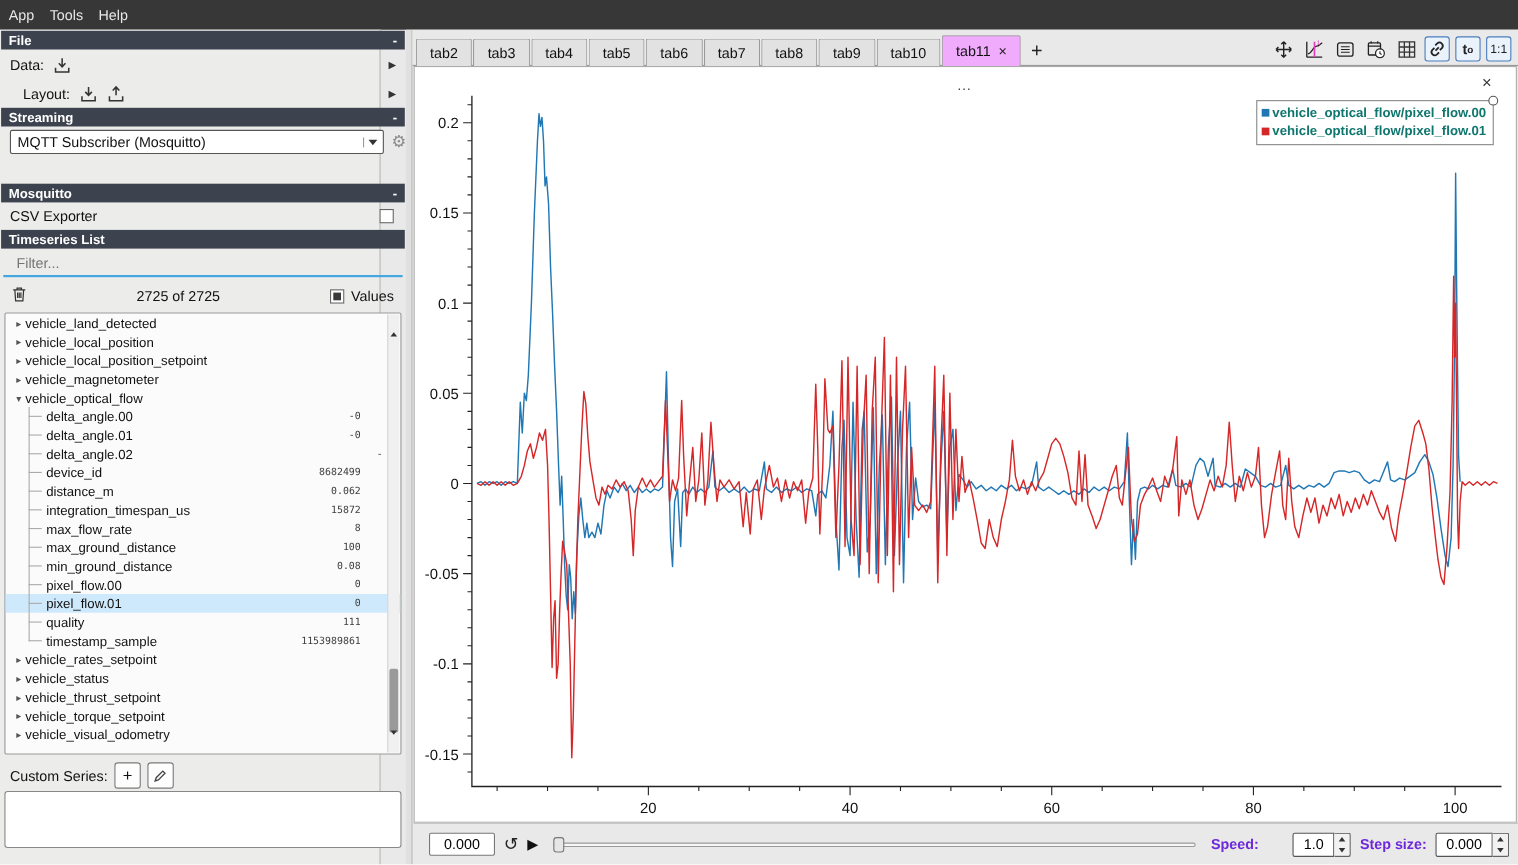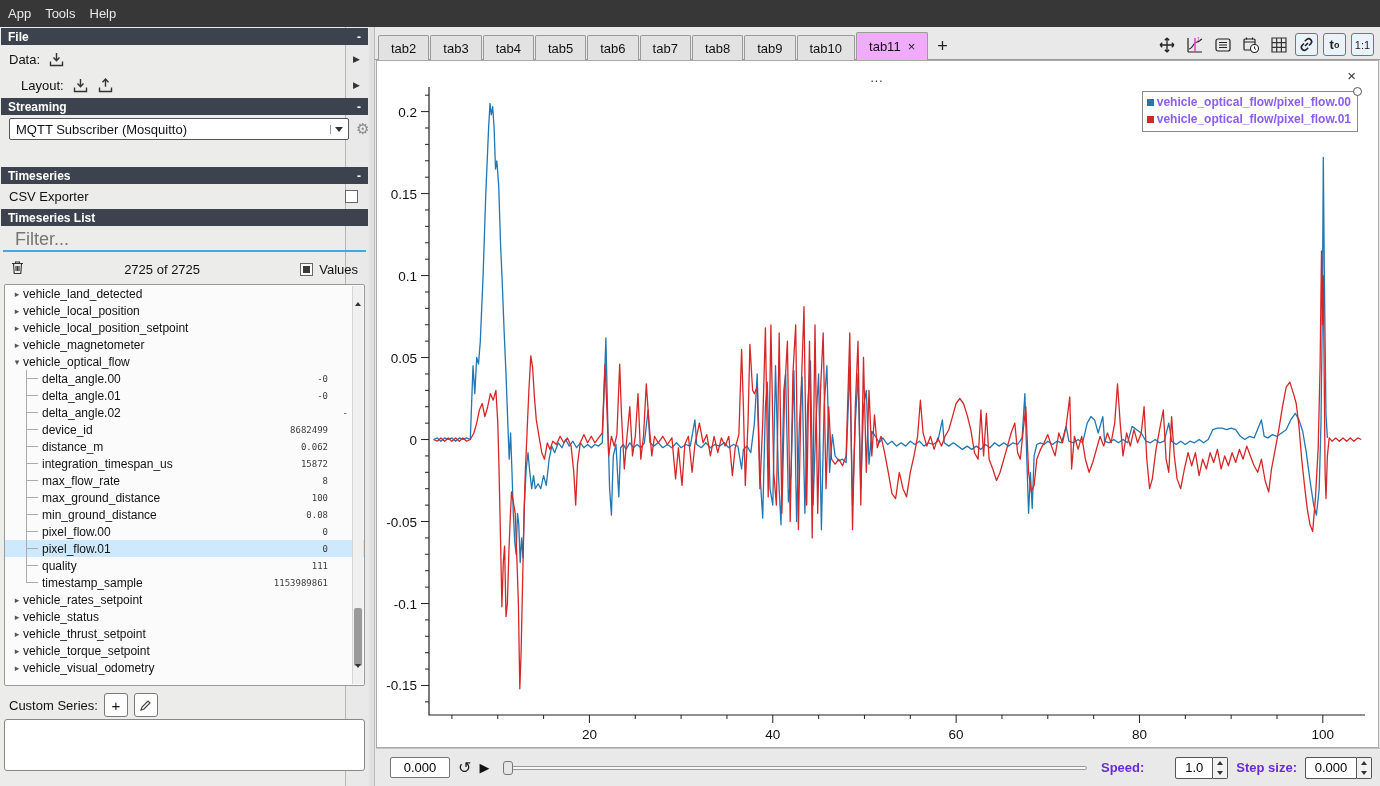--- a/index.html
+++ b/index.html
@@ -35,21 +35,21 @@
   .spin { display:flex; align-items:stretch; height:22px; }
   .spin .val { background:#fff; border:1px solid #555; border-radius:2px 0 0 2px; display:flex; align-items:center; justify-content:center;
                font-size:13px; padding:0 4px; }
   .spin .arrows { display:flex; flex-direction:column; border:1px solid #555; border-left:none; border-radius:0 2px 2px 0; background:#f2f2f2; width:15px; }
   .spin .arrows div { flex:1; display:flex; align-items:center; justify-content:center; }
   .spin .arrows .tri-down, .spin .arrows .tri-up { border-left-width:3px; border-right-width:3px; border-top-width:4px; border-bottom-width:4px; }
 
   .checkbox { width:13px; height:13px; border:1px solid #666; background:#fff; display:inline-flex; align-items:center; justify-content:center; }
   .checkbox .inner { width:7px; height:7px; background:#3a3a3a; }
 
-  .filter-input { width:100%; height:22px; border:none; outline:none; background:transparent; font-size:18px; color:#333; padding-left:14px; }
+  .filter-input { width:100%; height:22px; border:none; outline:none; background:transparent; font-size:13px; color:#333; padding-left:14px; }
   .filter-underline { position:absolute; left:2px; right:2px; bottom:0; height:2px; background:#45a7e0; }
 
   
   .tree { position:absolute; left:4px; top:257px; width:361px; height:402px; background:#fbfbfb; border:1px solid #999;
           border-radius:2px; overflow:hidden; font-size:12px; }
   .tree-row { height:17px; display:flex; align-items:center; white-space:nowrap; color:#111; position:relative; }
   .tree-row.sel { background:#cfe9fc; }
   .tw-arrow { width:12px; margin-left:6px; font-size:9px; color:#555; text-align:center; }
   .tw-guide { position:absolute; left:21px; top:0; bottom:0; width:1px; background:#aaa; }
   .tw-guide.half { bottom:8px; }
@@ -81,21 +81,21 @@
   .tool { width:23px; height:23px; display:flex; align-items:center; justify-content:center; border-radius:3px; color:#222; }
   .tool.checked { border:1px solid #4a7dbd; background:#eaf2fb; }
   .tool svg { display:block; }
   .t0 { font-size:13px; font-weight:bold; } .t0 sub { font-size:9px; }
   .ratio { font-size:11px; font-weight:normal; }
 
   .plotwrap { position:absolute; left:376px; top:60px; width:1003px; height:688px; background:#fff; border:1px solid #ababab; }
   .plot-title { position:absolute; left:420px; top:10px; width:160px; text-align:center; font-size:12px; color:#333; letter-spacing:1px; }
   .plot-close { position:absolute; right:22px; top:6px; font-size:15px; color:#333; }
   .legend { position:absolute; right:20px; top:30px; background:#fff; border:1px solid #888; padding:2px 6px 3px 4px; }
-  .legend-row { display:flex; align-items:center; font-size:12px; font-weight:bold; color:#8b5cf6; line-height:17px; }
+  .legend-row { display:flex; align-items:center; font-size:12px; font-weight:bold; color:#0f766e; line-height:17px; }
   .legend-swatch { width:7px; height:7px; margin-right:3px; }
   .legend-handle { position:absolute; right:-5px; top:-5px; width:9px; height:9px; border:1px solid #555; border-radius:50%; background:#fff; }
 
   
   .transport { position:absolute; left:376px; top:748px; width:1004px; height:38px; background:#e9e9e9; border-top:1px solid #c2c2c2;
                display:flex; align-items:center; padding:0 8px 0 14px; gap:8px; }
   .time-edit { width:60px; height:21px; background:#fff; border:1px solid #777; border-radius:2px; text-align:center; font-size:13px;
                display:flex; align-items:center; justify-content:center; }
   .loop { font-size:16px; color:#222; }
   .play { font-size:13px; color:#111; }
@@ -160,21 +160,21 @@
         <span>MQTT Subscriber (Mosquitto)</span>
         <span class="arrow">
             <span class="tri-down"></span>
           </span>
       </div>
       <span style="margin-left:7px; color:#8a8a8a; font-size:15px;">⚙</span>
     </div>
 
 
     <div class="sec-header" style="top:140px;">
-      <span>Timeseries</span>
+      <span>Mosquitto</span>
       <span class="minus">-</span>
     </div>
 
     <div class="row" style="top:158px; height:23px; padding-left:8px;">
       <span>CSV Exporter</span>
       <span class="checkbox" style="margin-left:auto; margin-right:10px;"></span>
     </div>
 
     <div class="sec-header" style="top:182px;">
       <span>Timeseries List</span>

